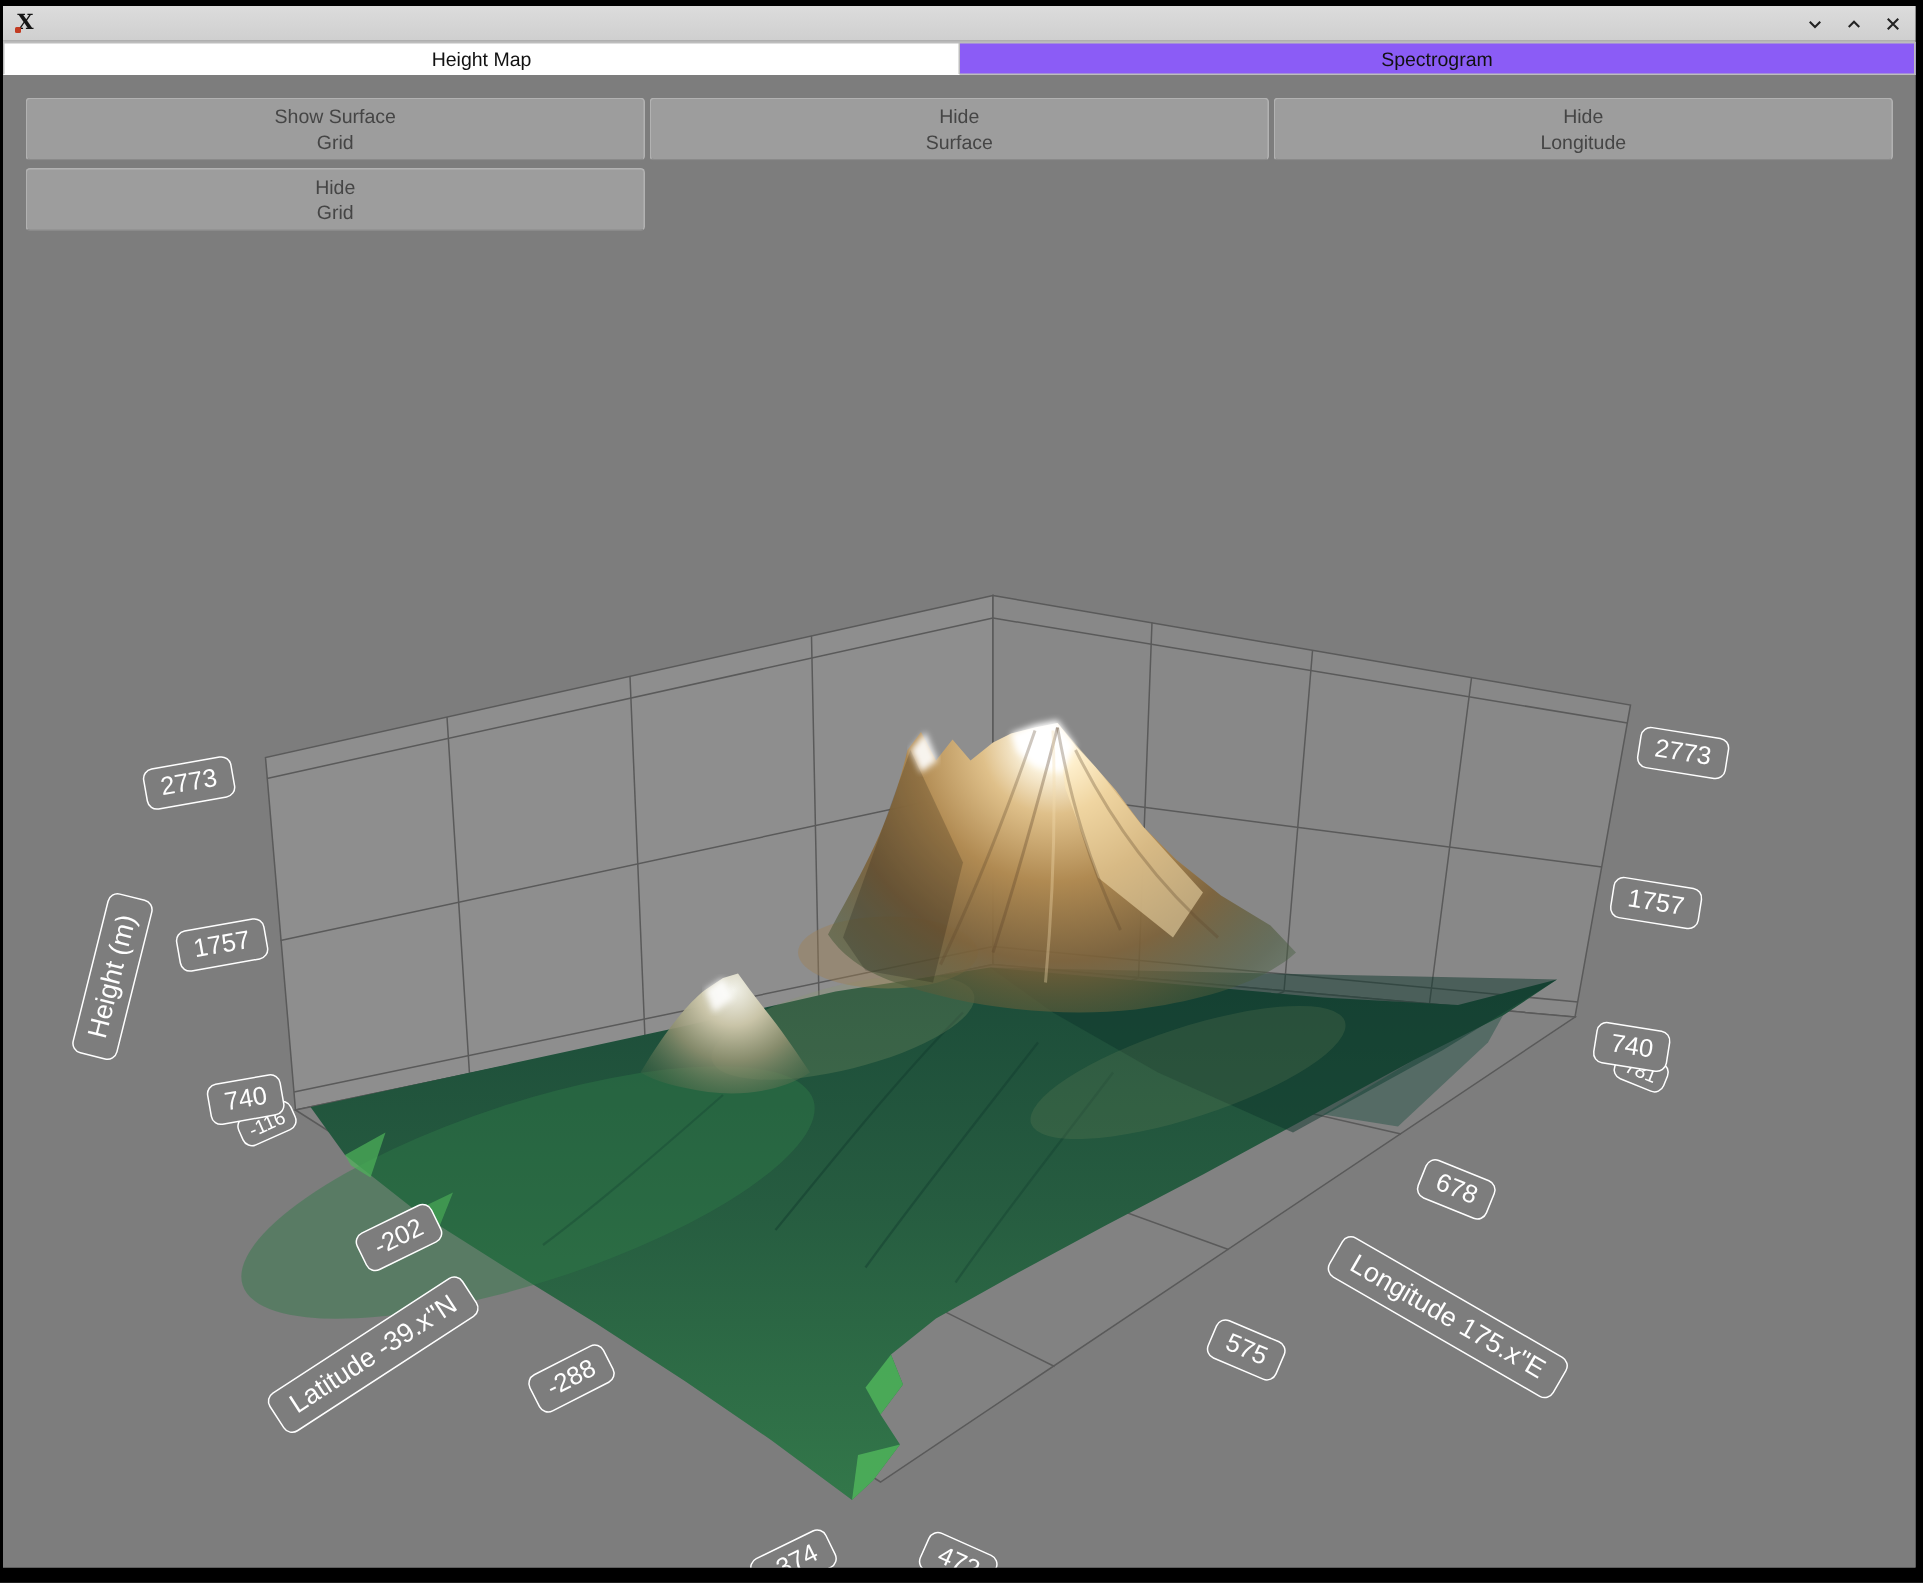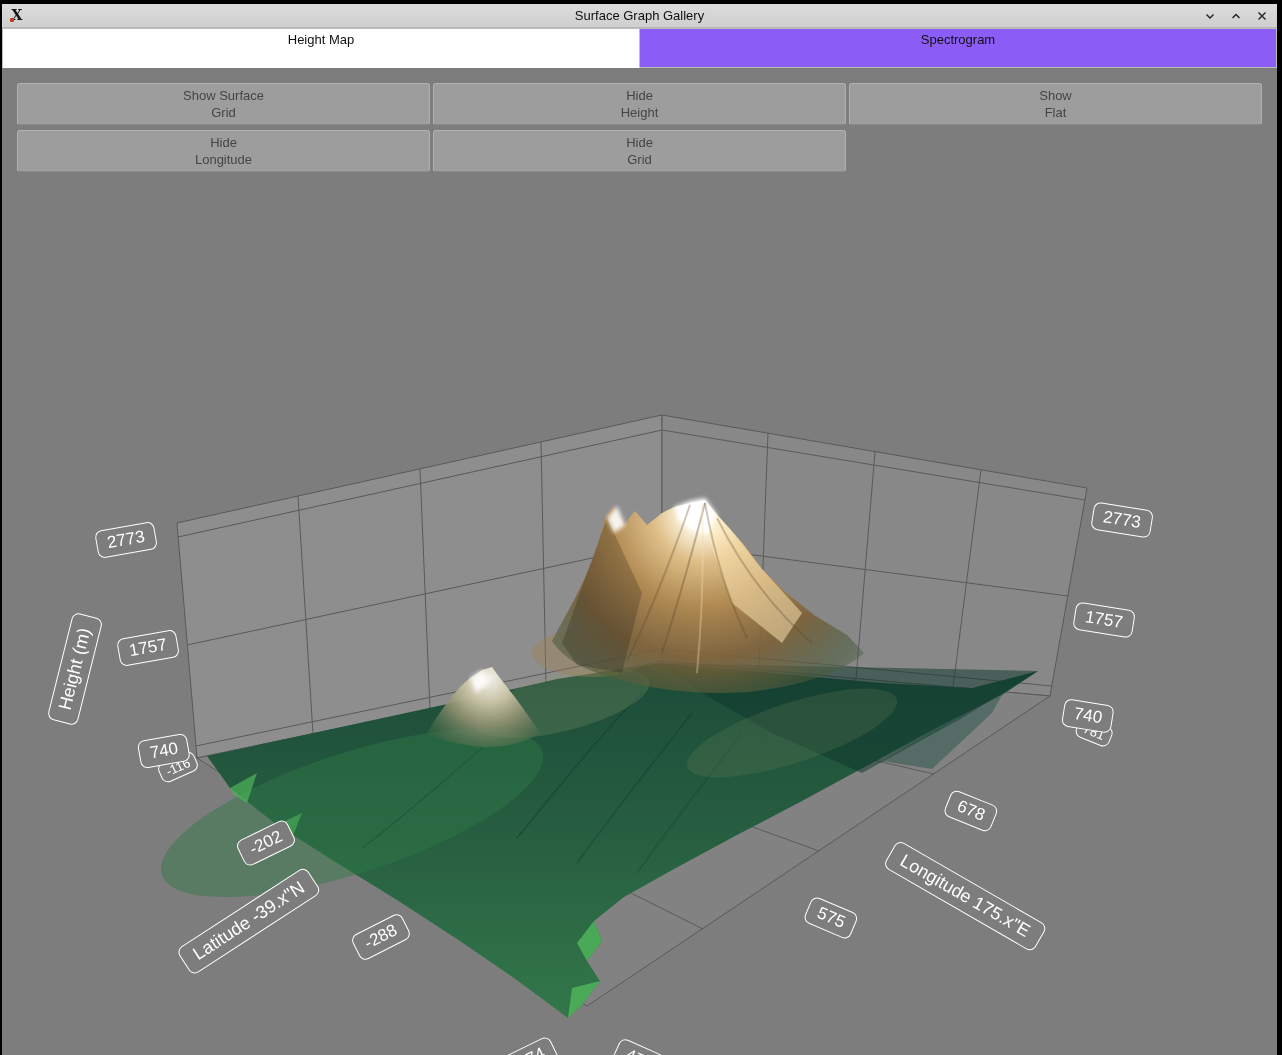--- a/index.html
+++ b/index.html
@@ -10,21 +10,21 @@
   
   .titlebar { height:24px; background:linear-gradient(#dcdcdc,#cfcfcf); display:flex; align-items:center; position:relative; border-bottom:1px solid #b7b7b7; }
   .app-icon { position:absolute; left:7px; top:3px; width:16px; height:16px; font-family:"DejaVu Serif", serif; font-weight:bold; font-size:14px; line-height:16px; color:#151515; text-align:center; }
   .app-icon::after { content:""; position:absolute; left:1px; bottom:1px; width:4px; height:4px; background:#c23b22; border-radius:1px; }
   .title-text { flex:1; text-align:center; font-size:13px; color:#111; }
   .win-controls { position:absolute; right:6px; top:0; height:24px; display:flex; align-items:center; gap:8px; }
   .win-btn { width:18px; height:18px; display:flex; align-items:center; justify-content:center; cursor:default; }
   .win-btn svg { stroke:#222; stroke-width:1.4; fill:none; }
 
   
-  .tabbar { height:40px; display:flex; background:#f2f2f2; }
+  .tabbar { height:22px; display:flex; background:#f2f2f2; }
   .tab { flex:1; text-align:center; font-size:13px; line-height:21px; color:#111; background:#8b5cf6; border:1px solid #bdbdbd; border-left:none; }
   .tab:first-child { border-left:1px solid #bdbdbd; }
   .tab.active { background:#ffffff; border-bottom:1px solid #ffffff; }
 
   
   .content { position:relative; height:995px; background:#7d7d7d; overflow:hidden; }
 
   .btn-grid { position:absolute; left:15px; right:15px; top:15px; display:grid; grid-template-columns:1fr 1fr 1fr; gap:5px 3px; }
   .tool-btn { height:42px; background:#9d9d9d; border:1px solid #b2b2b2; border-bottom-color:#8a8a8a; border-radius:3px; color:#454545; font-size:13px; line-height:17px; font-family:"Liberation Sans", sans-serif; display:flex; flex-direction:column; align-items:center; justify-content:center; }
   .tool-btn span { display:block; pointer-events:none; }
@@ -37,21 +37,20 @@
   .badge.front { z-index:4; }
   .badge.axis-label { font-size:18px; padding:4px 12px; }
 </style>
 </head>
 <body>
 
 <div class="window">
 
   <div class="titlebar">
     <span class="app-icon">X</span>
-    <span class="title-text">Surface Graph Gallery</span>
     <div class="win-controls">
       <span class="win-btn">
         <svg width="12" height="12" viewBox="0 0 12 12">
             <path d="M2.5 4.5 L6 8 L9.5 4.5"></path>
           </svg>
       </span>
       <span class="win-btn">
         <svg width="12" height="12" viewBox="0 0 12 12">
             <path d="M2.5 8 L6 4.5 L9.5 8"></path>
           </svg>
@@ -71,25 +70,21 @@
 
   <div class="content">
 
     <div class="btn-grid">
       <button class="tool-btn">
         <span>Show Surface</span>
         <span>Grid</span>
       </button>
       <button class="tool-btn">
         <span>Hide</span>
-        <span>Height</span>
-      </button>
-      <button class="tool-btn">
-        <span>Show</span>
-        <span>Flat</span>
+        <span>Surface</span>
       </button>
       <button class="tool-btn">
         <span>Hide</span>
         <span>Longitude</span>
       </button>
       <button class="tool-btn">
         <span>Hide</span>
         <span>Grid</span>
       </button>
     </div>

